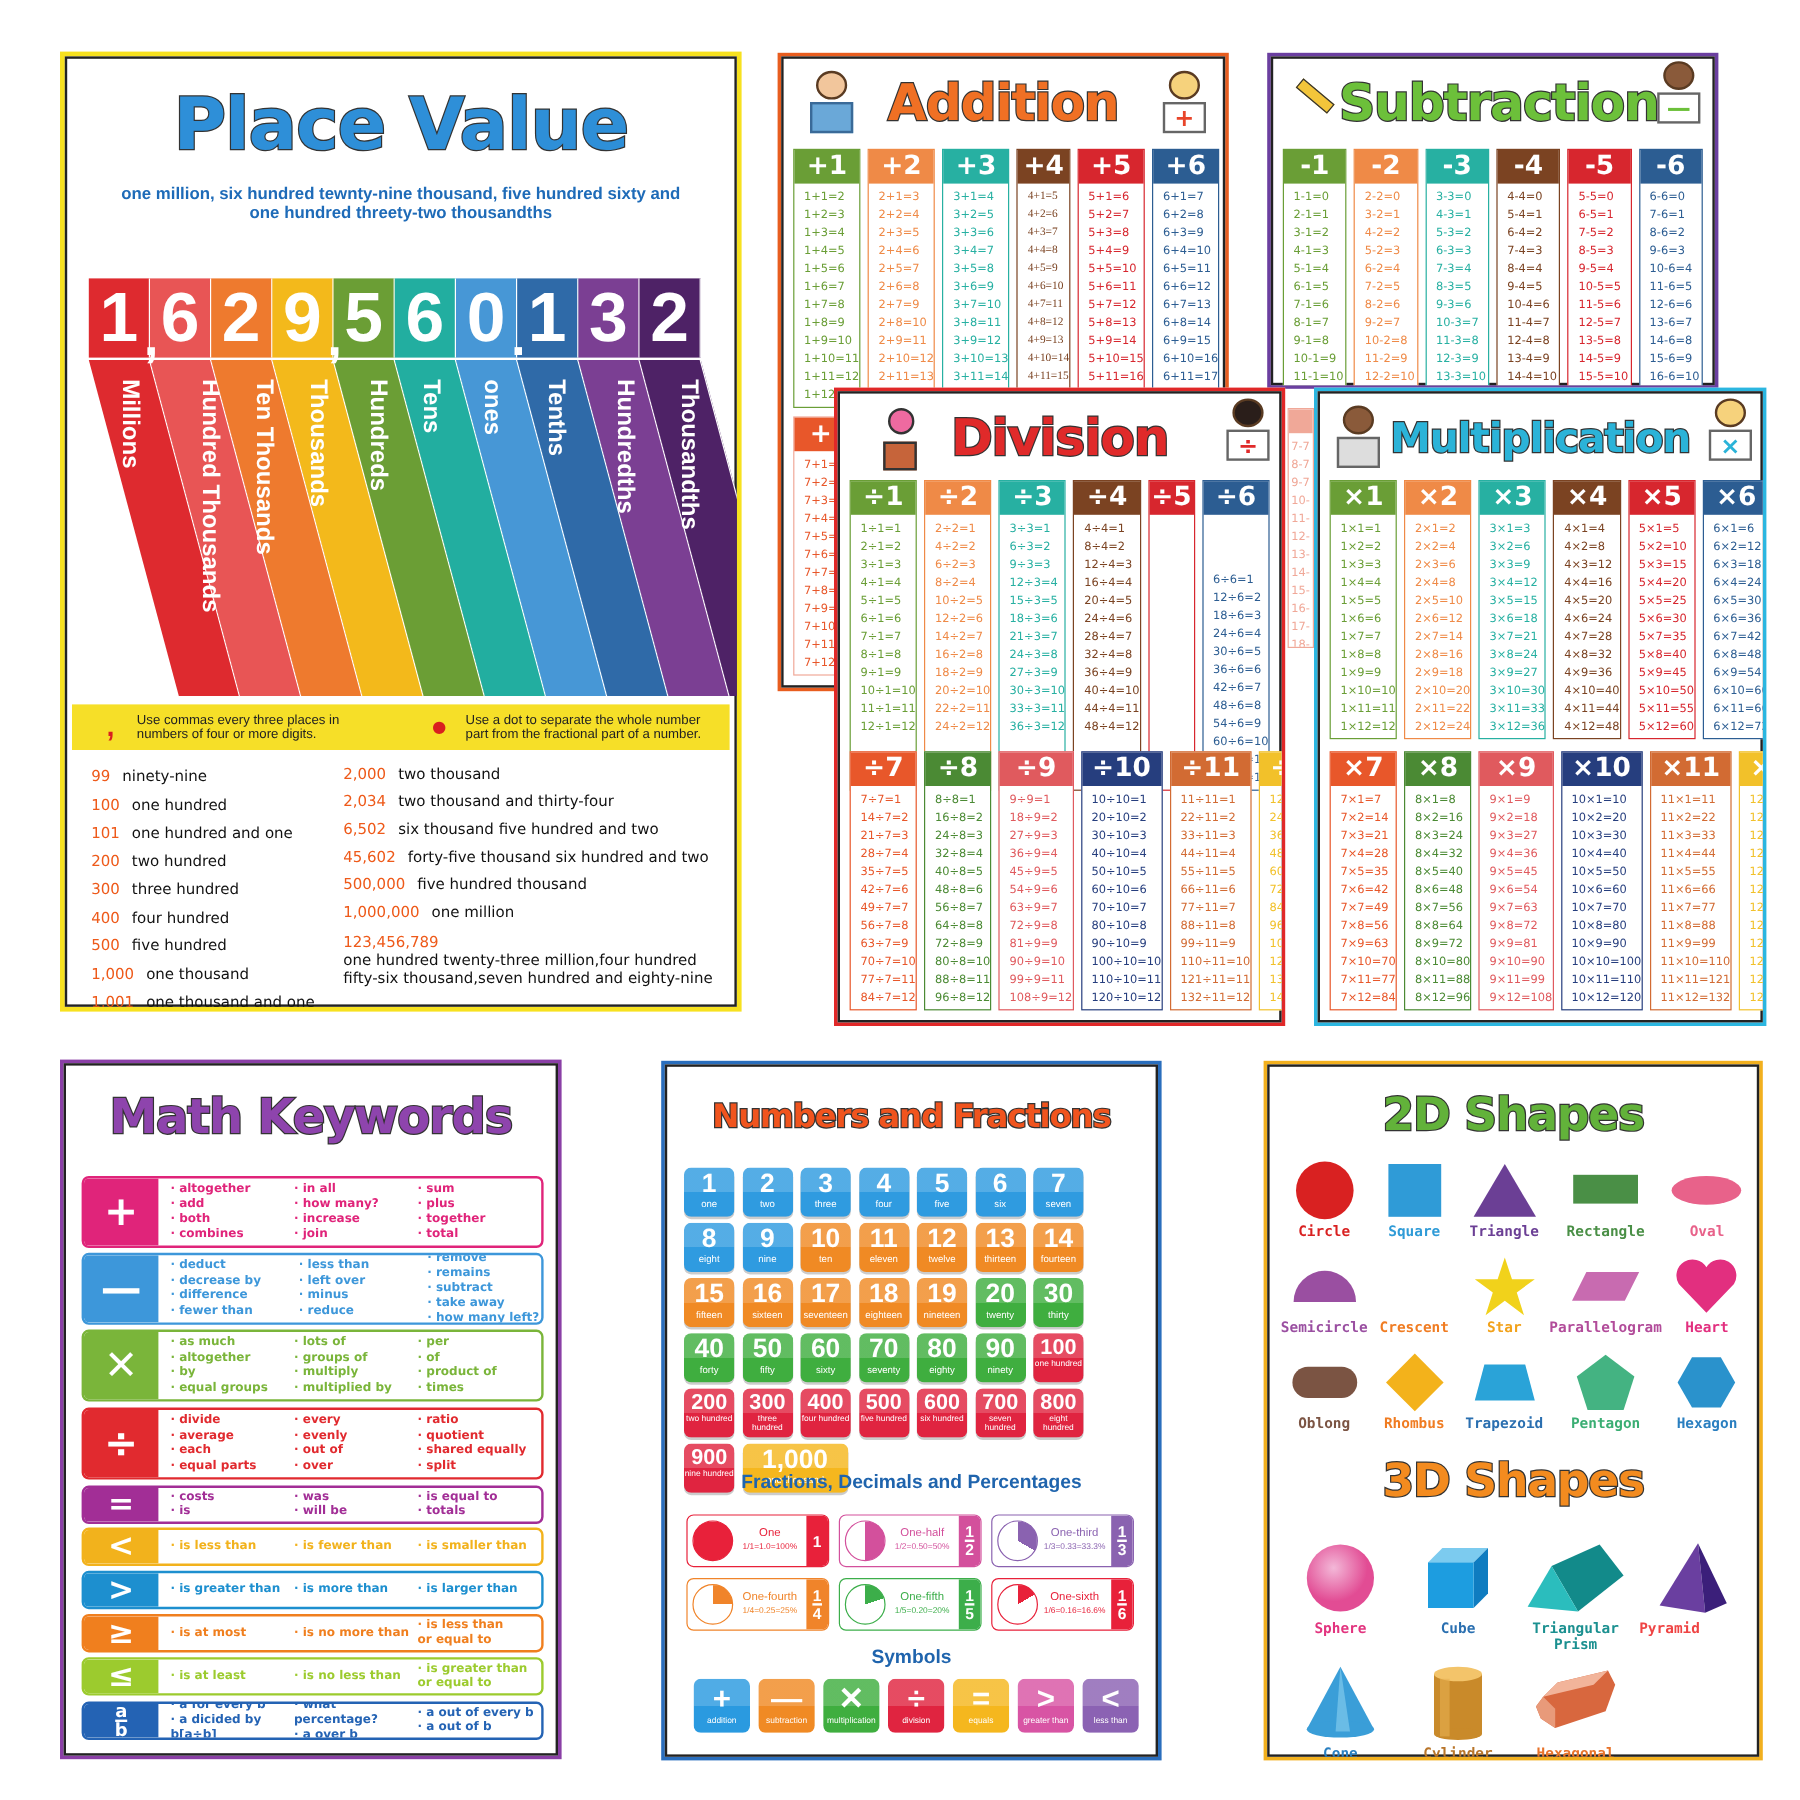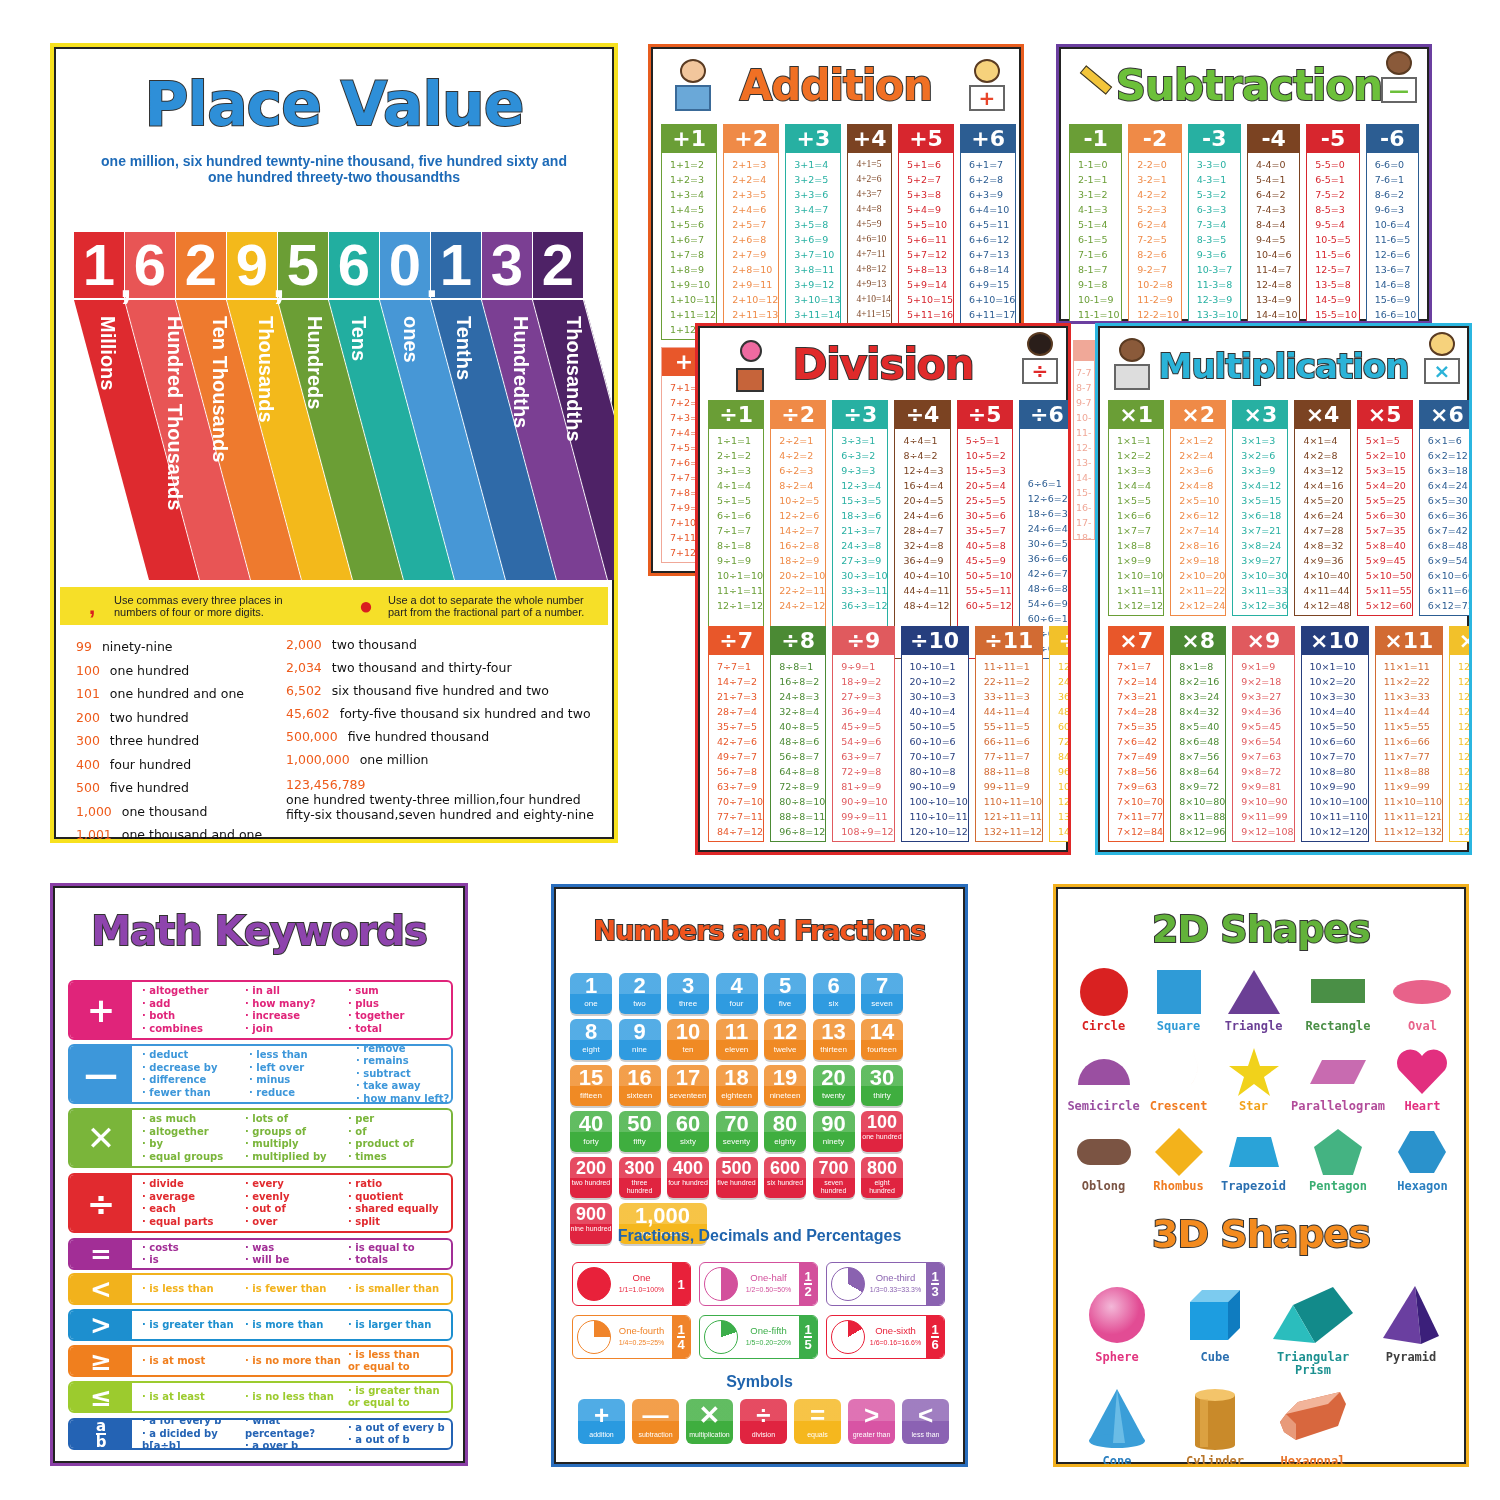--- a/index.html
+++ b/index.html
@@ -544,34 +544,20 @@
           <div>28÷4=7</div>
           <div>32÷4=8</div>
           <div>36÷4=9</div>
           <div>40÷4=10</div>
           <div>44÷4=11</div>
           <div>48÷4=12</div>
         </div>
       </div>
       <div class="col" style="border-color: rgb(215, 38, 46);">
         <div class="hd" style="background: rgb(215, 38, 46);">÷5</div>
-        <div class="it" style="color: rgb(215, 38, 46);">
-          <div>5÷5=1</div>
-          <div>10÷5=2</div>
-          <div>15÷5=3</div>
-          <div>20÷5=4</div>
-          <div>25÷5=5</div>
-          <div>30÷5=6</div>
-          <div>35÷5=7</div>
-          <div>40÷5=8</div>
-          <div>45÷5=9</div>
-          <div>50÷5=10</div>
-          <div>55÷5=11</div>
-          <div>60÷5=12</div>
-        </div>
       </div>
       <div class="col" style="border-color: rgb(44, 93, 146);">
         <div class="hd" style="background: rgb(44, 93, 146);">÷6</div>
         <div class="it" style="color: rgb(44, 93, 146); margin-top: 43px;">
           <div>6÷6=1</div>
           <div>12÷6=2</div>
           <div>18÷6=3</div>
           <div>24÷6=4</div>
           <div>30÷6=5</div>
           <div>36÷6=6</div>
@@ -1518,21 +1504,21 @@
         </div>
         <div class="lbl" style="color: rgb(27, 144, 144); white-space: normal; text-align: center; width: 90px; line-height: 13px; height: 28px;">Triangular Prism</div>
       </div>
       <div class="shp shp3">
         <div class="g">
           <svg width="60" height="62">
             <polygon points="34,2 2,54 40,60" fill="#6a3fa0"></polygon>
             <polygon points="34,2 40,60 58,52" fill="#3b1f7a"></polygon>
           </svg>
         </div>
-        <div class="lbl" style="color: #404040; white-space: normal; text-align: center; width: 90px; line-height: 13px; height: 28px;">Pyramid</div>
+        <div class="lbl" style="color: #ef4444; white-space: normal; width: 90px; line-height: 13px; height: 28px;">Pyramid</div>
       </div>
       <div class="shp shp3">
         <div class="g">
           <svg width="60" height="64">
             <polygon points="30,2 2,54 58,54" fill="#3a9ed8"></polygon>
             <ellipse cx="30" cy="54" rx="28" ry="7" fill="#3a9ed8"></ellipse>
             <polygon points="30,2 26,56 38,56" fill="#8ad0f0" opacity=".6"></polygon>
           </svg>
         </div>
         <div class="lbl" style="color: rgb(42, 127, 192); white-space: normal; text-align: center; width: 90px; line-height: 13px; height: 28px;">Cone</div>

